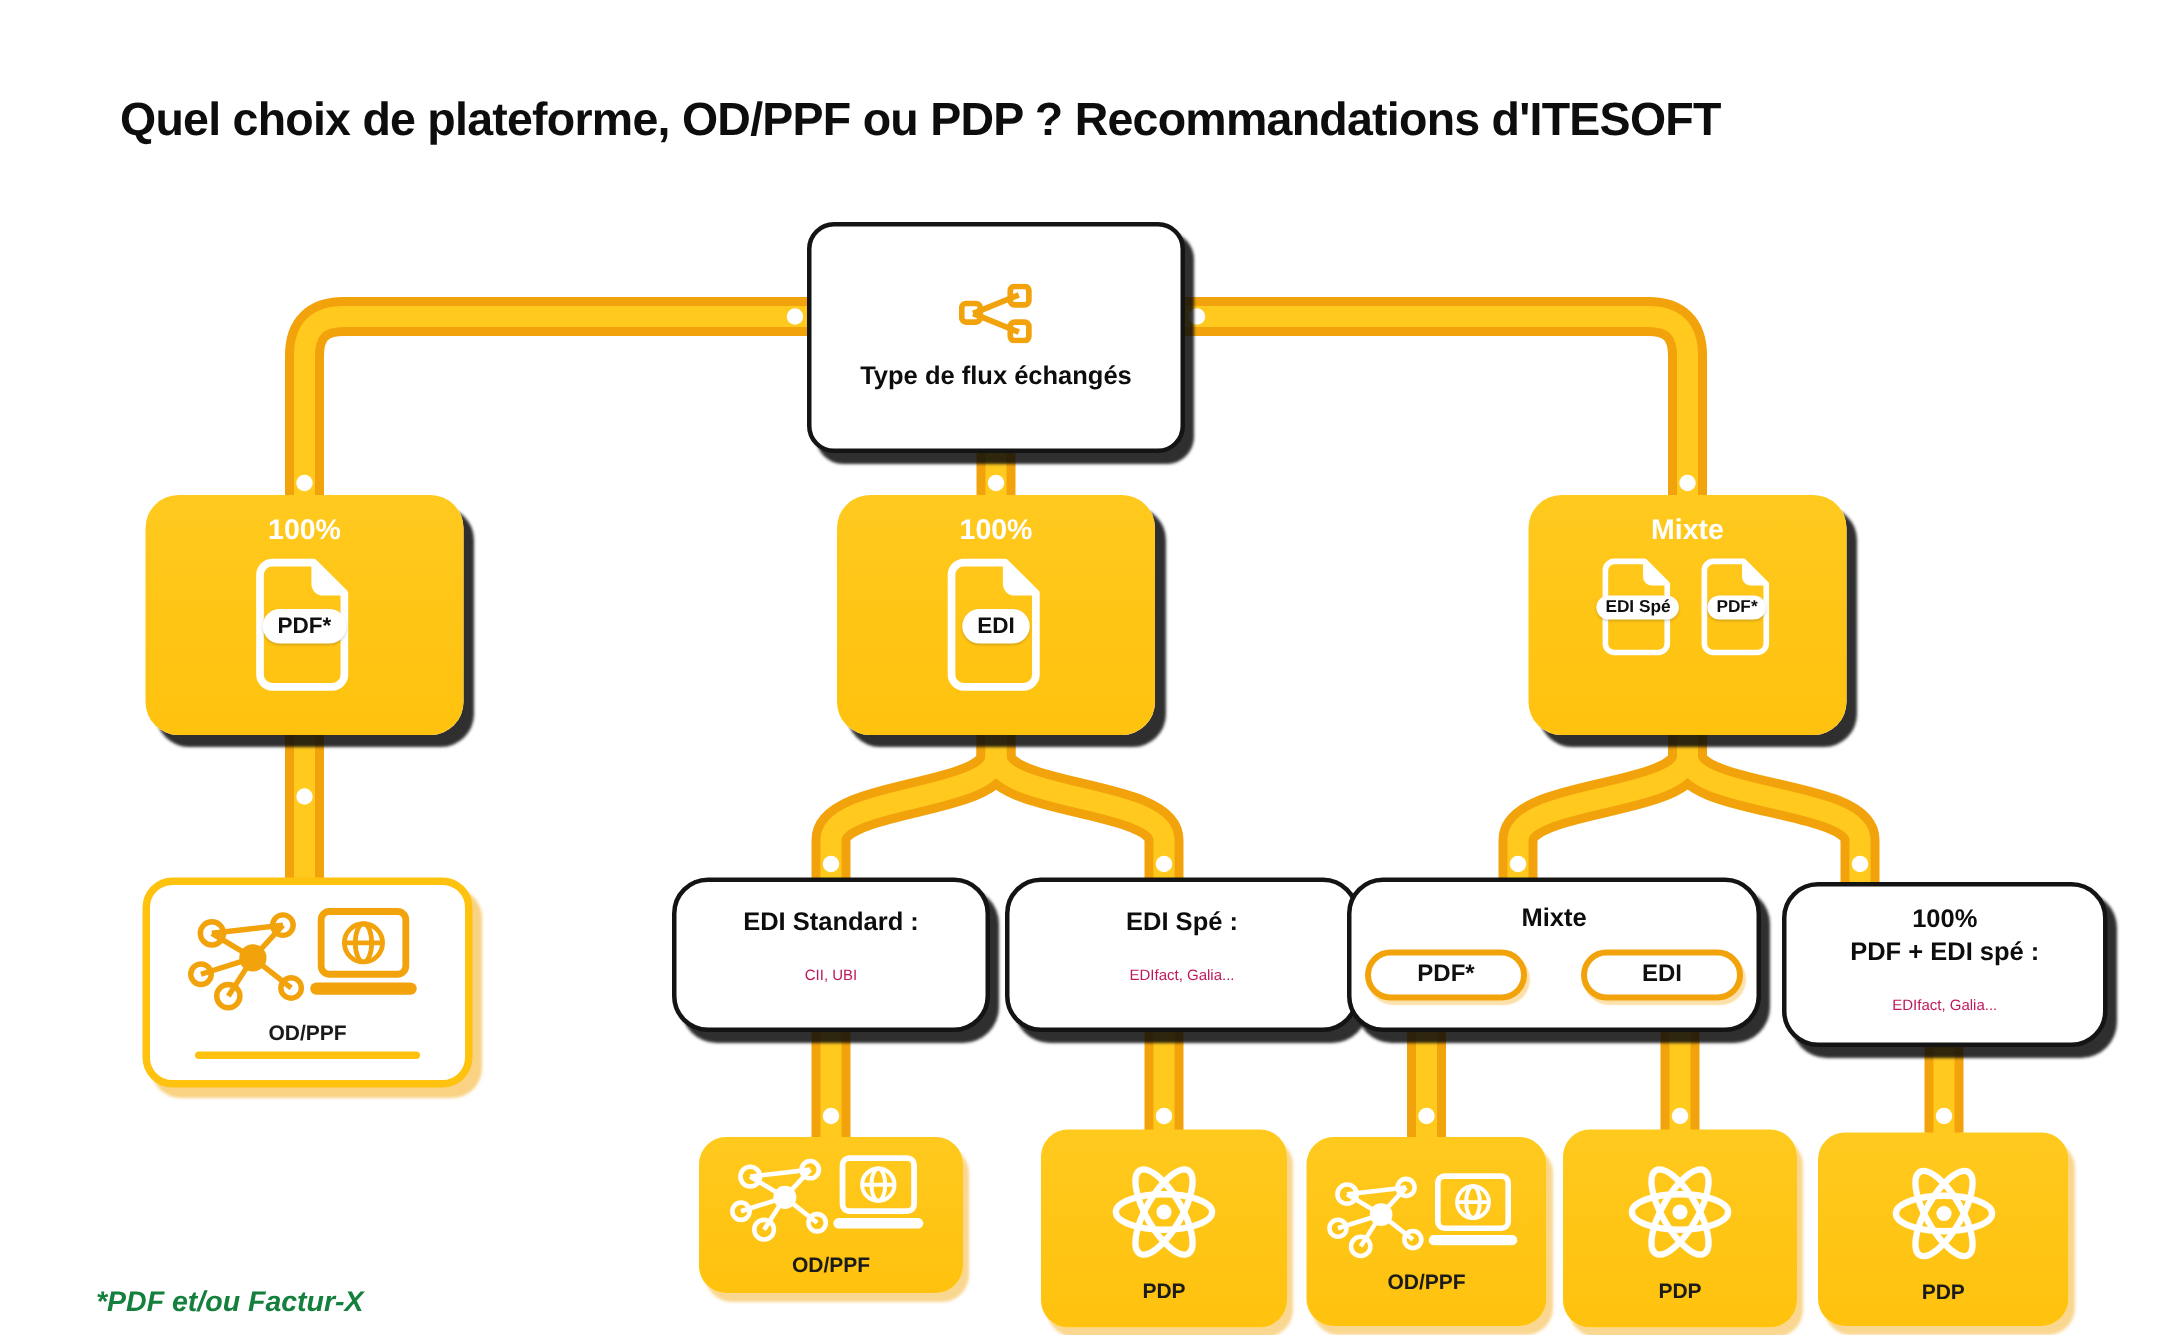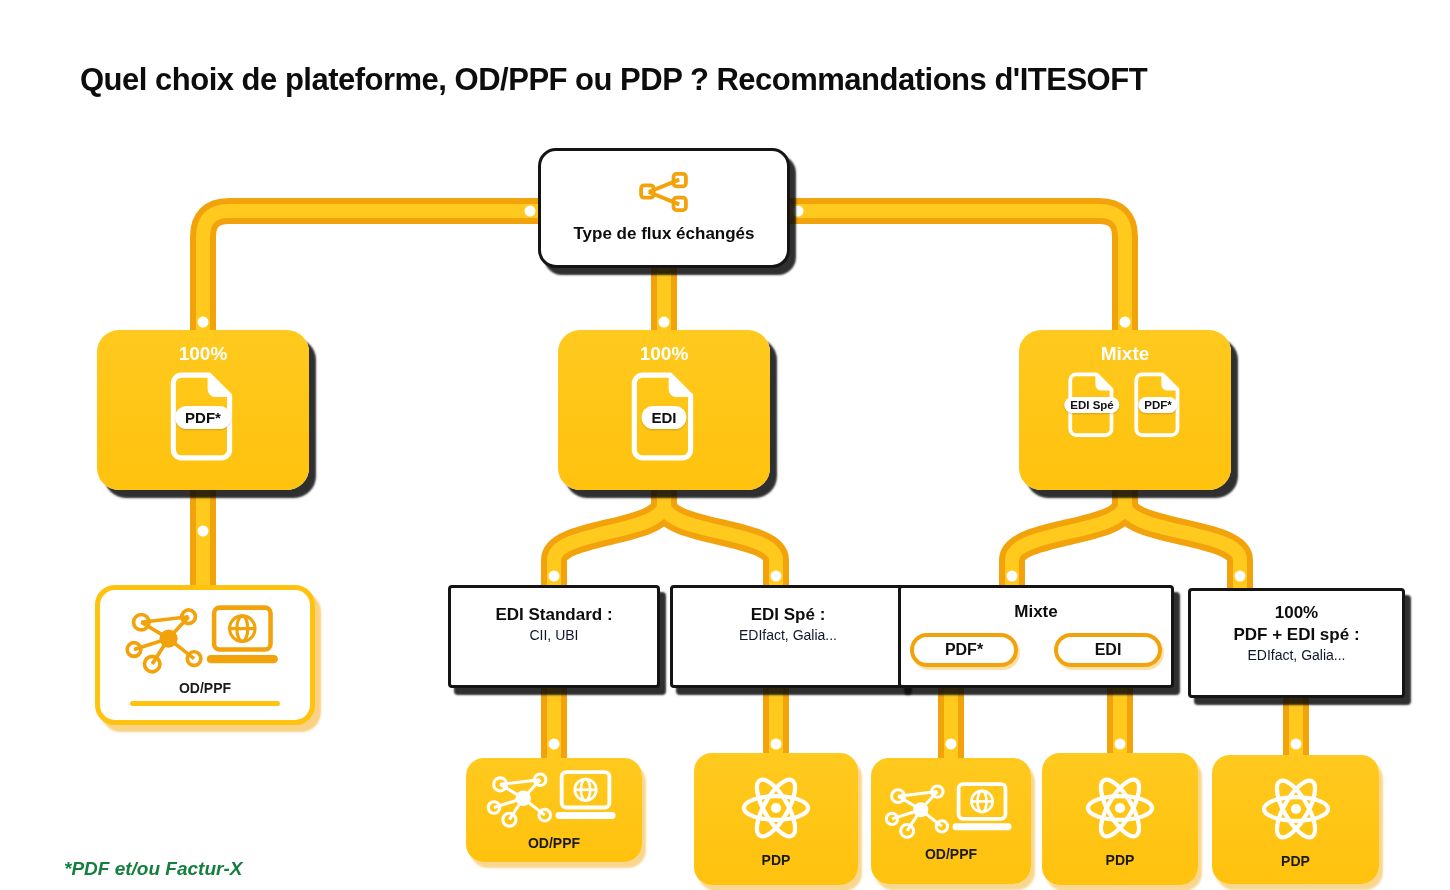--- a/index.html
+++ b/index.html
@@ -24,24 +24,24 @@
                border-radius:22px;box-shadow:7px 8px 2px rgba(10,10,10,0.85);
                display:flex;flex-direction:column;align-items:center;padding-top:13px;gap:7px;}
   .yellow-title{font-size:19px;font-weight:bold;color:#fff;}
   .doc-row{display:flex;gap:12px;align-items:flex-start;}
   .doc-wrap{position:relative;display:inline-block;}
   .doc-band{position:absolute;left:50%;transform:translateX(-50%);top:34px;background:#fff;
             border-radius:13px;padding:3px 10px;font-weight:bold;font-size:15px;color:#101010;
             white-space:nowrap;box-shadow:0 1px 2px rgba(0,0,0,0.18);text-align:right;}
   .doc-wrap.small .doc-band{top:25px;font-size:11.5px;padding:2px 6px;border-radius:10px;}
 
-  .decision-node{background:#fff;border:3px solid #141414;border-radius:4px;
+  .decision-node{background:#fff;border:3px solid #141414;border-radius:24px;
                  box-shadow:6px 7px 2px rgba(10,10,10,0.85);text-align:center;padding-top:16px;}
   .decision-title{font-size:17px;font-weight:bold;color:#0d0d0d;line-height:1.3;}
-  .decision-sub{font-size:14px;color:#0f172a;line-height:1.35;margin-top:0;}
+  .decision-sub{font-size:10px;color:#be185d;line-height:1.35;margin-top:18px;}
   .pill-row{display:flex;justify-content:space-between;padding:0 9px;margin-top:10px;}
   .pill{background:#fff;border:4px solid var(--orange,#F2A30B);border-radius:17px;width:100px;
         padding:4px 0;font-size:16px;font-weight:bold;color:#101010;text-align:center;
         box-shadow:2px 3px 1px rgba(243,166,10,0.35);}
 
   .outcome-white{background:#fff;border:5px solid var(--yellow,#FFC20E);border-radius:20px;
                  box-shadow:6px 7px 2px rgba(243,166,10,0.5);
                  display:flex;flex-direction:column;align-items:center;justify-content:center;gap:5px;}
   .outcome-yellow{background:linear-gradient(180deg,var(--yellow-light,#FFC91E),var(--yellow,#FFC20E));
                   border-radius:18px;box-shadow:4px 6px 2px rgba(243,166,10,0.45);
@@ -151,21 +151,21 @@
       <circle cx="1012" cy="576" r="5.5"></circle>
         <circle cx="1240" cy="576" r="5.5"></circle>
       <circle cx="554" cy="744" r="5.5"></circle>
         <circle cx="776" cy="744" r="5.5"></circle>
       <circle cx="951" cy="744" r="5.5"></circle>
         <circle cx="1120" cy="744" r="5.5"></circle>
         <circle cx="1296" cy="744" r="5.5"></circle>
     </g>
   </svg>
 
-  <div class="node root-node" style="left:538px;top:148px;width:252px;height:120px">
+  <div class="node root-node" style="left:538px;top:148px;width:252px;height:154px">
     <svg width="50" height="40" class="ic-yellow">
         <use href="#sym-flow"></use>
       </svg>
     <div class="root-label">Type de flux échangés</div>
   </div>
 
   <div class="node yellow-node" style="left:97px;top:330px;width:212px;height:160px">
     <div class="yellow-title">100%</div>
     <div class="doc-wrap">
       <svg width="74" height="90" class="ic-white">

